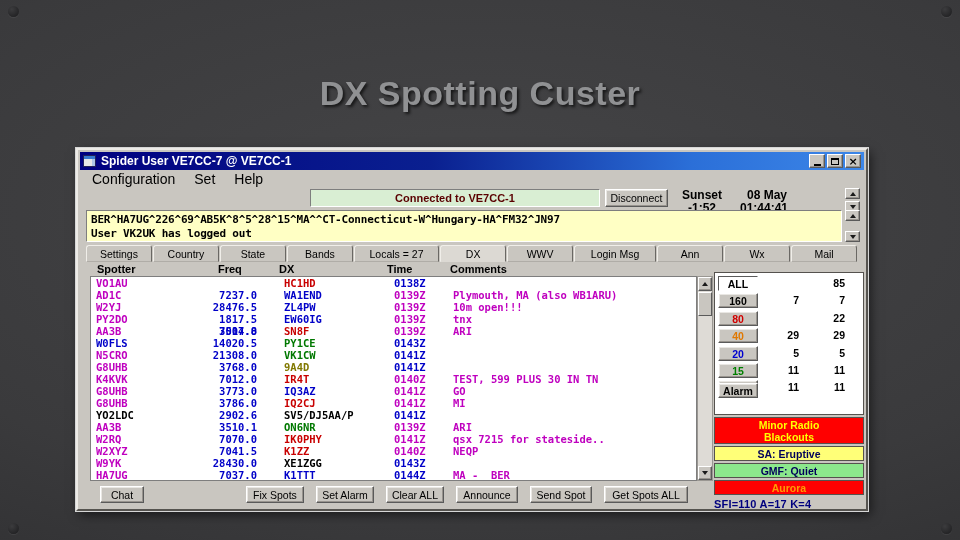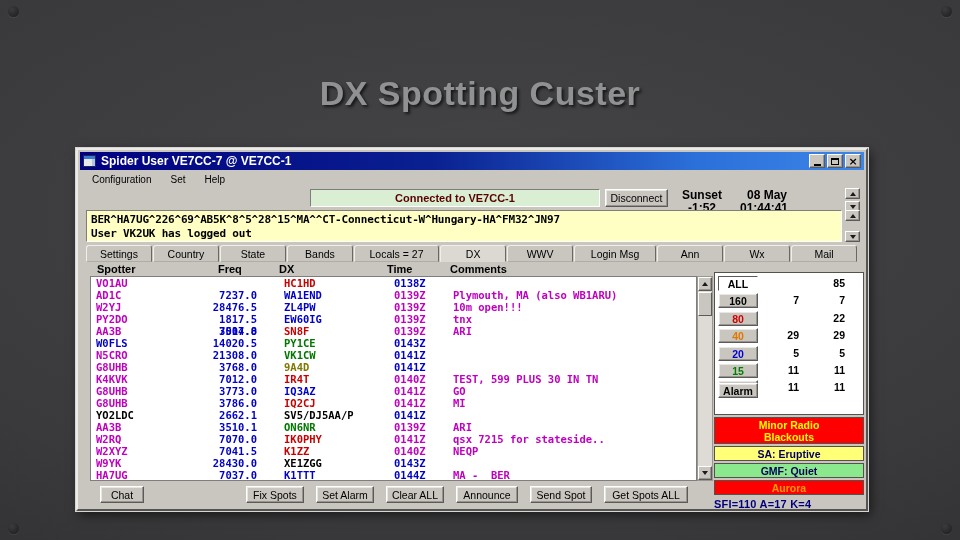--- a/index.html
+++ b/index.html
@@ -27,21 +27,21 @@
   .winbtns { display:flex; gap:2px; }
   .winbtn { width:16px; height:14px; background:#c9c6c0; border:1px solid;
     border-color:#fff #5a5a5a #5a5a5a #fff; box-shadow: inset -1px -1px 0 #98948e;
     display:flex; align-items:center; justify-content:center; }
   .glyph-min { width:7px; height:9px; border-bottom:2px solid #000; }
   .glyph-max { width:8px; height:7px; border:1px solid #000; border-top-width:2px; }
   .glyph-close { font:bold 11px "DejaVu Sans", sans-serif; line-height:11px; }
 
   .menubar { position:absolute; left:2px; top:21px; right:2px; height:16px;
     display:flex; align-items:center; padding-left:12px; gap:19px; }
-  .menu-item { font-size:10px; }
+  .menu-item { font-size:14px; }
 
   .btn3d { background:#c9c6c0; border:1px solid; border-color:#fff #5a5a5a #5a5a5a #fff;
     box-shadow: inset -1px -1px 0 #98948e, inset 1px 1px 0 #e9e7e3; color:#000;
     font-family:"Liberation Sans", sans-serif; display:flex; align-items:center; justify-content:center;
     cursor:default; }
 
   .connected-box { position:absolute; left:232px; top:39px; width:290px; height:18px;
     background:#d9eed3; border:1px solid; border-color:#7e7e7e #fff #fff #7e7e7e;
     text-align:center; line-height:16px; font-weight:bold; font-size:11px; }
   .disconnect { position:absolute; left:527px; top:39px; width:63px; height:18px; font-size:10.5px; }
@@ -264,21 +264,21 @@
         </div>
         <div class="spot-row">
           <span class="spot-cell" style="left: 5px; color: rgb(191, 0, 191);">G8UHB</span>
           <span class="spot-cell" style="left: 58px; width: 108px; text-align: right; color: rgb(0, 0, 200);">3786.0</span>
           <span class="spot-cell" style="left: 193px; color: rgb(200, 0, 0);">IQ2CJ</span>
           <span class="spot-cell" style="left: 303px; color: rgb(191, 0, 191);">0141Z</span>
           <span class="spot-cell" style="left: 362px; color: rgb(191, 0, 191);">MI</span>
         </div>
         <div class="spot-row">
           <span class="spot-cell" style="left: 5px; color: rgb(0, 0, 0);">YO2LDC</span>
-          <span class="spot-cell" style="left: 58px; width: 108px; text-align: right; color: rgb(0, 0, 200);">2662.1</span>
+          <span class="spot-cell" style="left: 58px; width: 108px; text-align: right; color: rgb(0, 0, 200);">2902.6</span>
           <span class="spot-cell" style="left: 193px; color: rgb(0, 0, 0);">SV5/DJ5AA/P</span>
           <span class="spot-cell" style="left: 303px; color: rgb(0, 0, 200);">0141Z</span>
           <span class="spot-cell" style="left: 362px; color: rgb(191, 0, 191);"></span>
         </div>
         <div class="spot-row">
           <span class="spot-cell" style="left: 5px; color: rgb(191, 0, 191);">AA3B</span>
           <span class="spot-cell" style="left: 58px; width: 108px; text-align: right; color: rgb(0, 0, 200);">3510.1</span>
           <span class="spot-cell" style="left: 193px; color: rgb(0, 120, 0);">ON6NR</span>
           <span class="spot-cell" style="left: 303px; color: rgb(191, 0, 191);">0139Z</span>
           <span class="spot-cell" style="left: 362px; color: rgb(191, 0, 191);">ARI</span>

